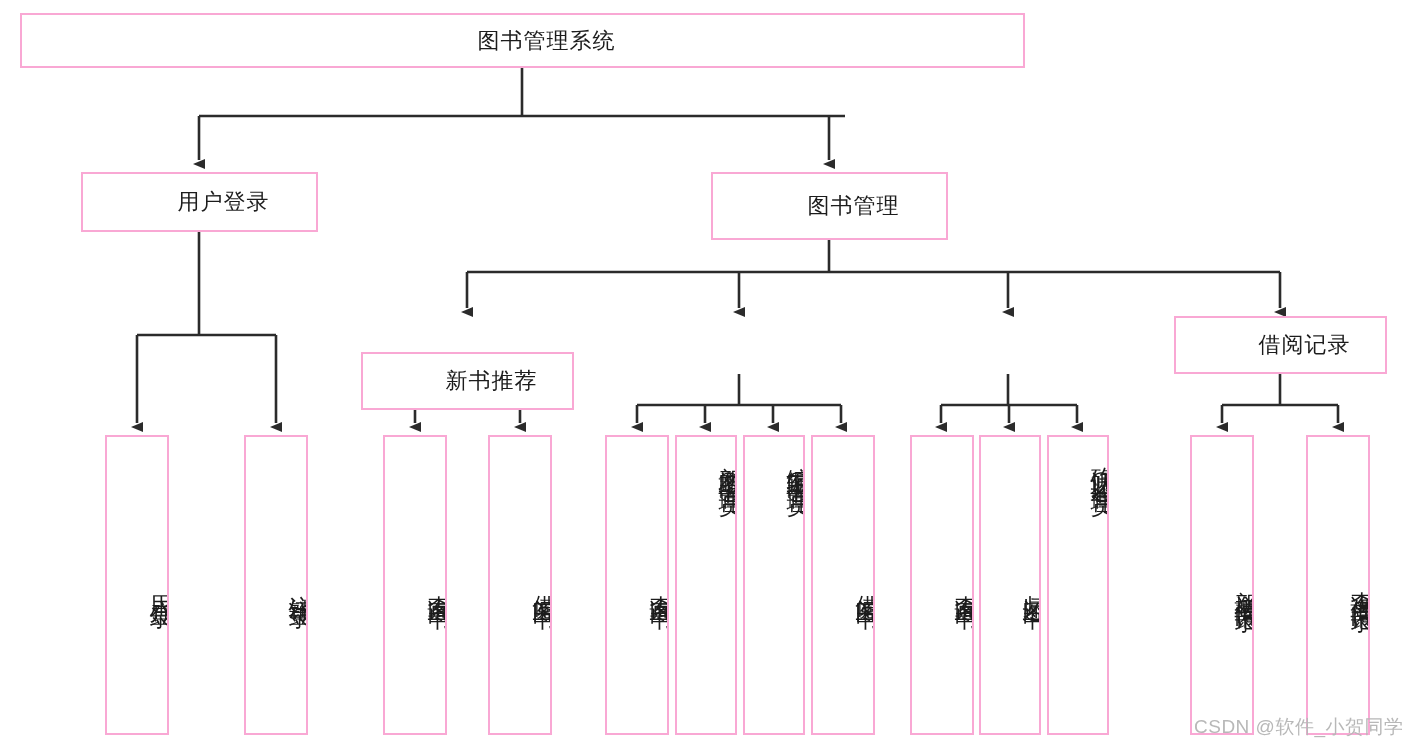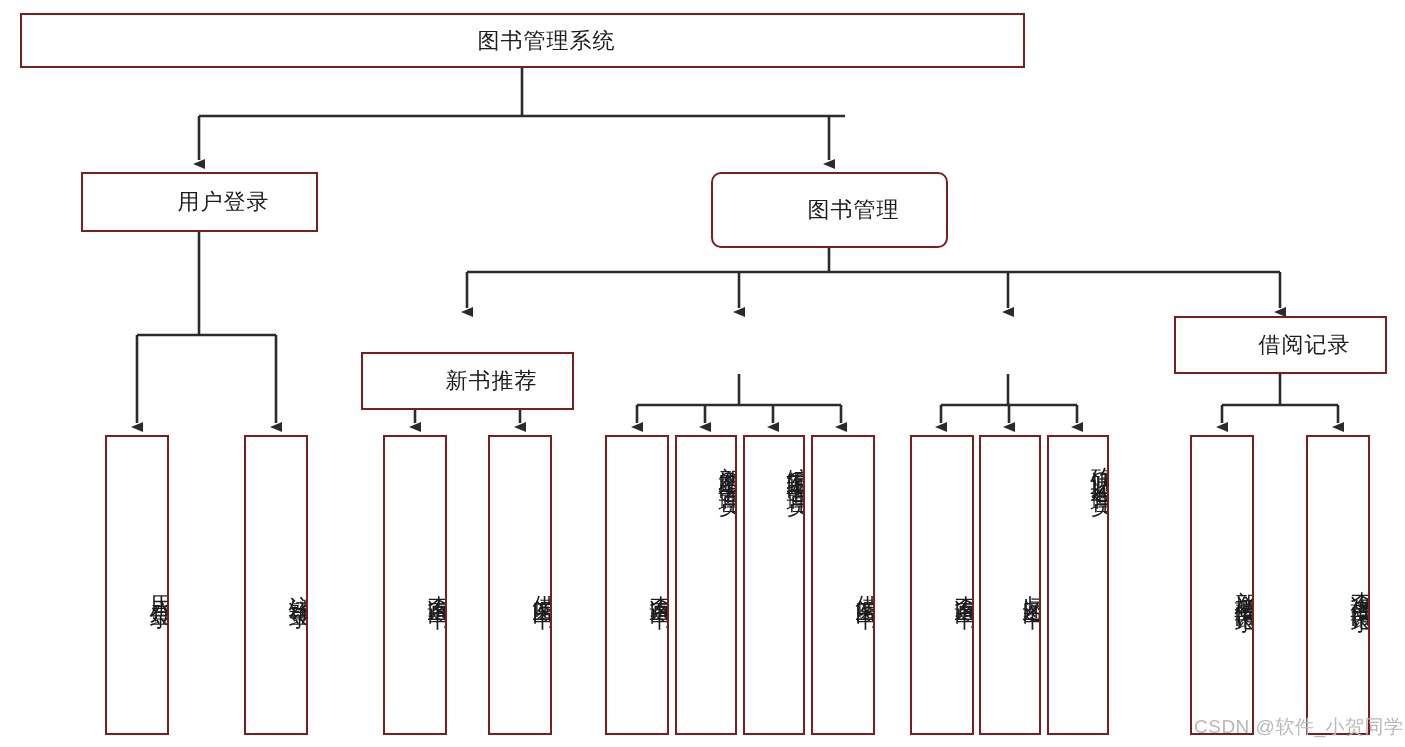--- a/index.html
+++ b/index.html
@@ -24,21 +24,21 @@
     left: 0;
     top: 0;
     width: 1405px;
     height: 747px;
     pointer-events: none;
   }
   .node {
     position: absolute;
     box-sizing: border-box;
     background: #ffffff;
-    border: 2px solid #7f1d1d;
+    border: 2px solid #f9a8d4;
     display: flex;
     align-items: center;
     justify-content: center;
     overflow: hidden;
     padding-left: 48px;
   }
   .node-label {
     color: #1c1c1c;
     line-height: 1.18;
     white-space: pre;
@@ -130,21 +130,21 @@
   </svg>
 
   <div class="node horizontal" style="left:20px; top:13px; width:1005px; height:55px;">
     <span class="node-label">图书管理系统</span>
   </div>
 
   <div class="node horizontal" style="left:81px; top:172px; width:237px; height:60px;">
     <span class="node-label">用户登录</span>
   </div>
 
-  <div class="node horizontal" style="left:711px; top:172px; width:237px; height:76px;border-radius:10px;">
+  <div class="node horizontal" style="left:711px; top:172px; width:237px; height:68px;">
     <span class="node-label">图书管理</span>
   </div>
 
   <div class="node horizontal" style="left:361px; top:316px; width:213px; height:58px;margin-top:36px;">
     <span class="node-label">新书推荐</span>
   </div>
 
 
 
   <div class="node horizontal" style="left:1174px; top:316px; width:213px; height:58px;align-items:center;">

